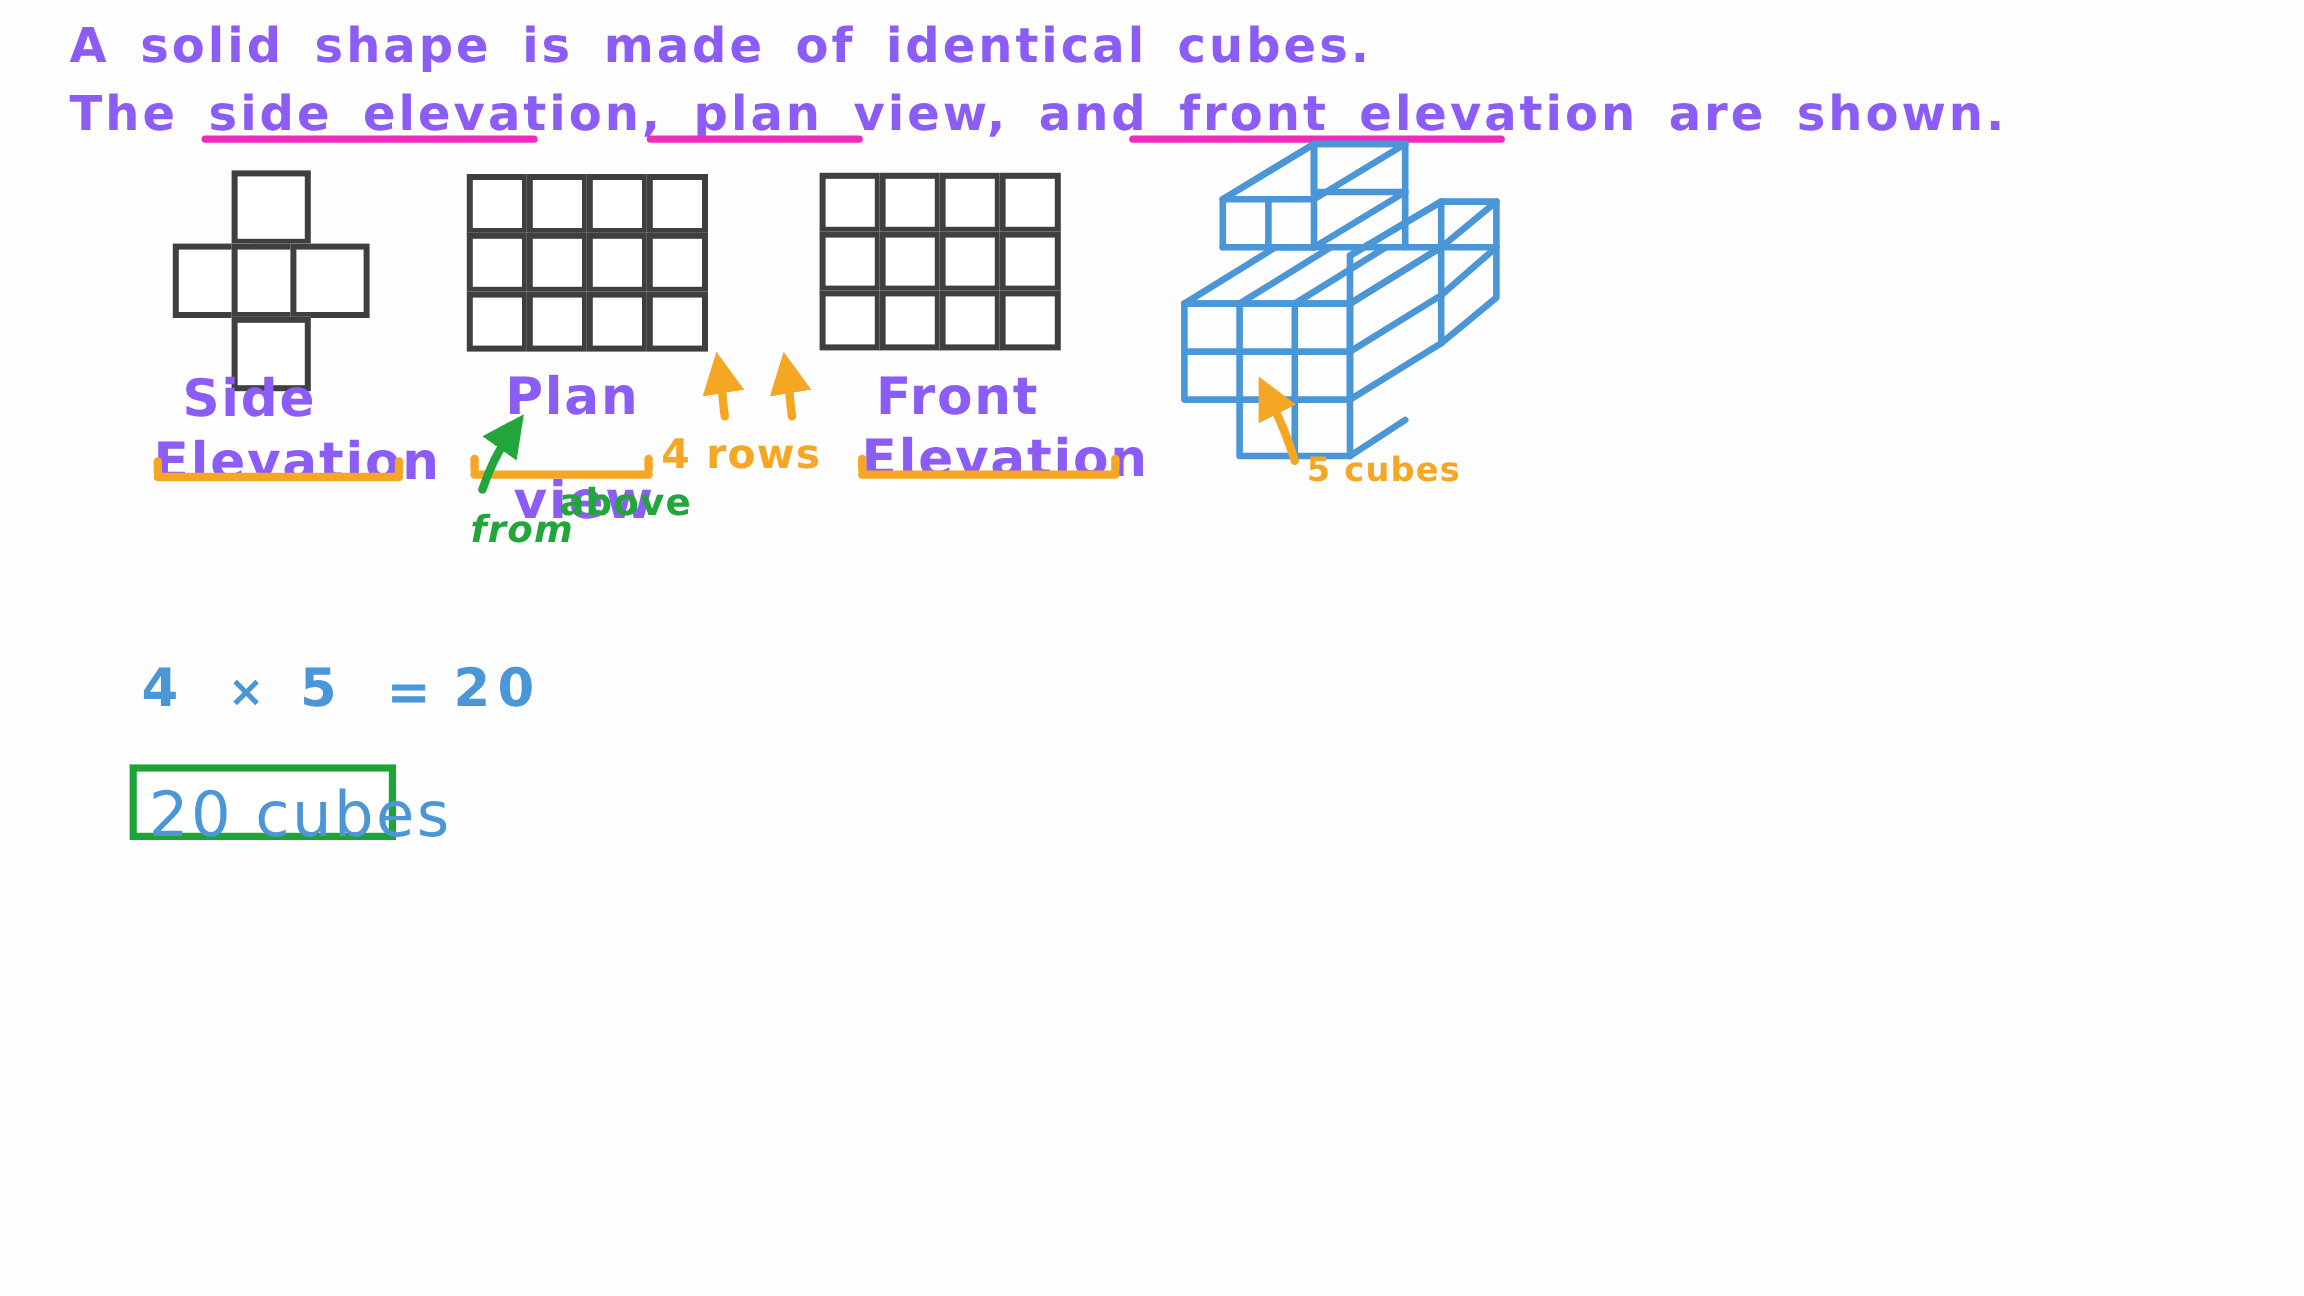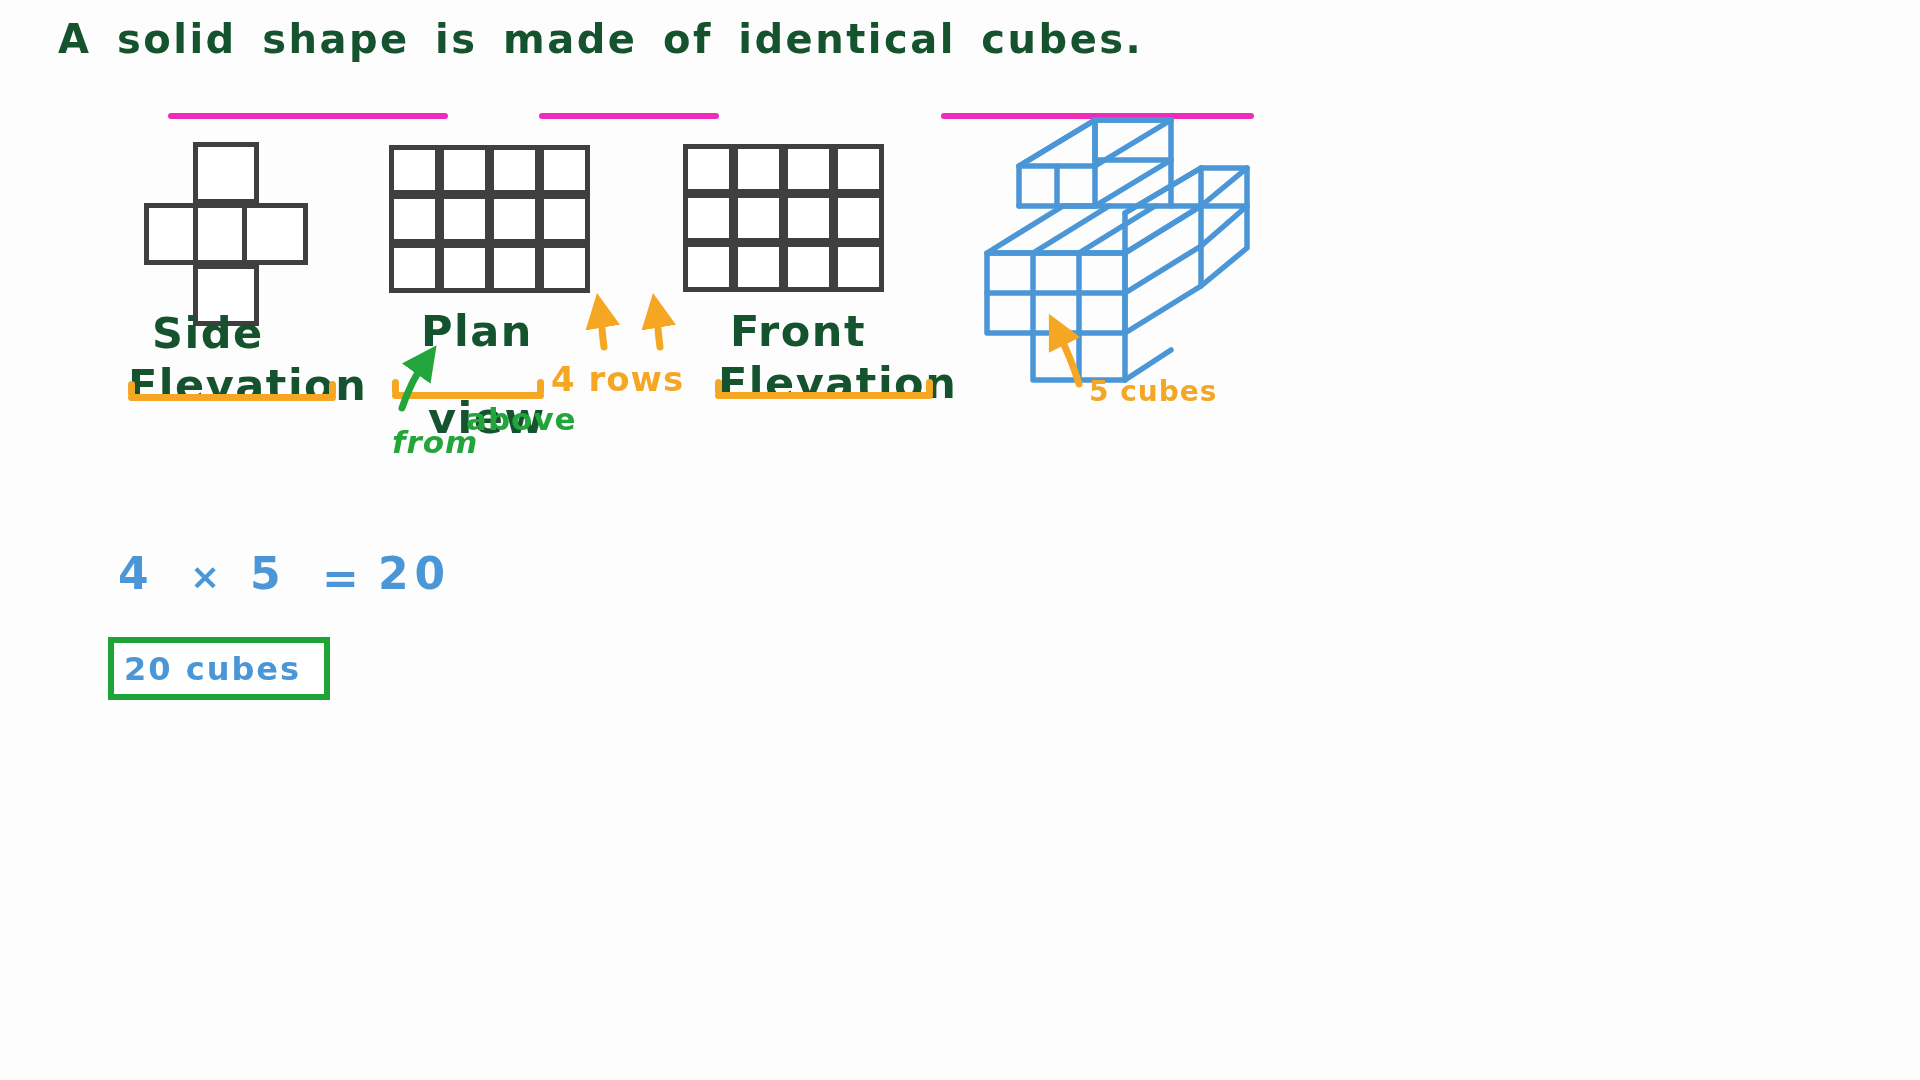--- a/index.html
+++ b/index.html
@@ -24,21 +24,21 @@
   
   .hw {
     position: absolute;
     font-family: "DejaVu Sans", sans-serif;
     font-weight: 700;
     color: #3f3f3f;
     white-space: nowrap;
     letter-spacing: 1.5px;
     transform-origin: left center;
   }
-  .ink-dark   { color: #14532d; }
+  .ink-dark   { color: #8b5cf6; }
   .ink-blue   { color: #4a96d6; }
   .ink-orange { color: #f5a623; }
   .ink-green  { color: #22a53a; }
 
   .q-line {
     font-size: 40px;
     letter-spacing: 2.5px;
     word-spacing: 9px;
   }
   .lbl {
@@ -49,23 +49,23 @@
     font-size: 31px;
     letter-spacing: 1px;
     font-weight: 700;
   }
   .eq {
     font-size: 44px;
     letter-spacing: 6px;
     font-weight: 700;
   }
   .ansText {
-    font-size: 32px;
+    font-size: 52px;
     letter-spacing: 2px;
-    font-weight: 700;
+    font-weight: 400;
   }
 
   
   .uline {
     position: absolute;
     height: 6px;
     border-radius: 4px;
   }
   .uline.pink   { background: #ef2bbb; }
 
@@ -110,20 +110,21 @@
 
   svg { position: absolute; overflow: visible; }
 </style>
 </head>
 <body>
 
 <div class="page">
 
   <div class="hw q-line ink-dark" style="left:58px; top:16px;">A solid shape is made of identical cubes.</div>
 
+  <div class="hw q-line ink-dark" style="left:58px; top:72px;">The side elevation, plan view, and front elevation are shown.</div>
 
   <div class="uline pink" style="left:168px; top:113px; width:280px;"></div>
   <div class="uline pink" style="left:539px; top:113px; width:180px;"></div>
   <div class="uline pink" style="left:941px; top:113px; width:313px;"></div>
 
   <div class="figure" style="left:144px; top:142px; width:220px; height:160px;">
 
     <div class="cellbox" style="left:49px; top:0px; width:66px; height:62px;"></div>
 
     <div class="cellbox" style="left:0px; top:61px; width:66px; height:62px;"></div>

